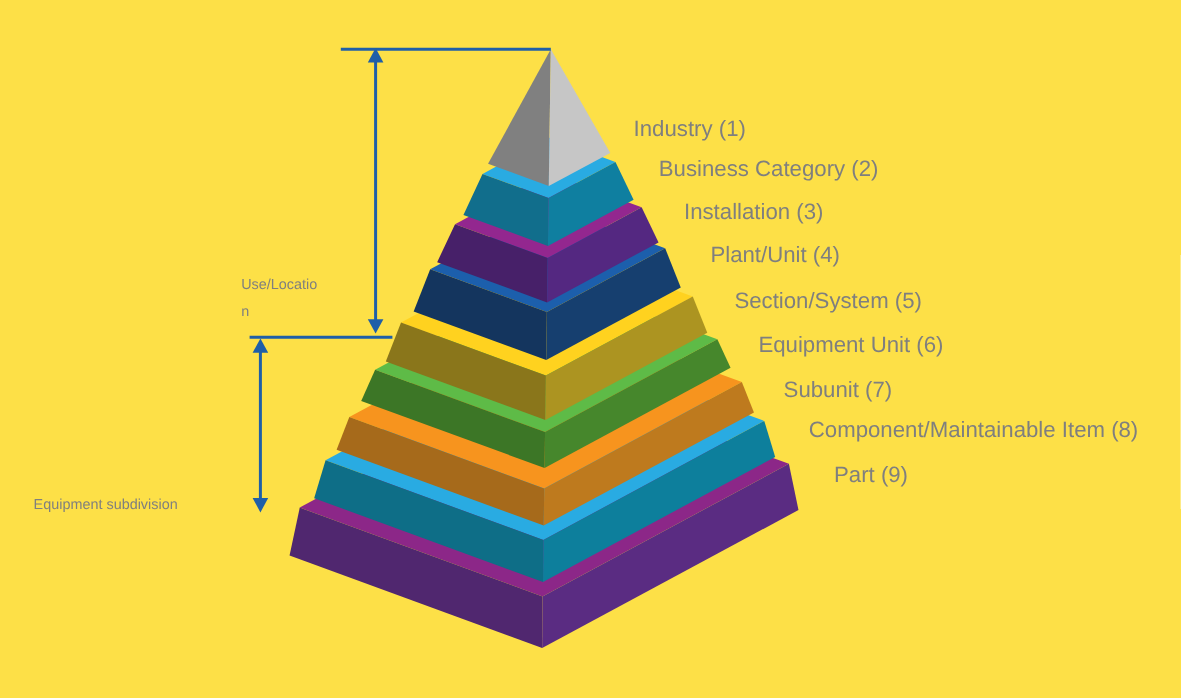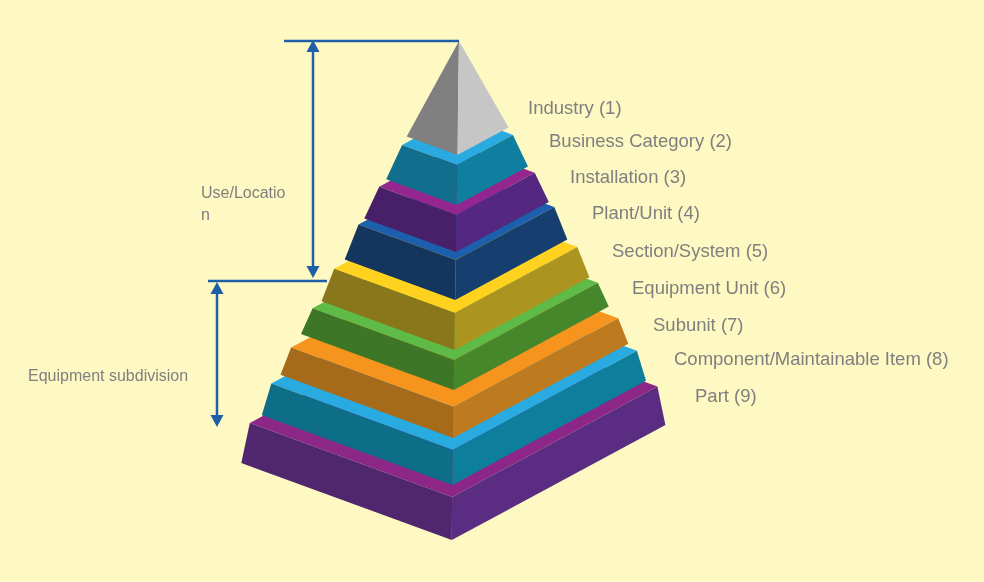--- a/index.html
+++ b/index.html
@@ -1,28 +1,29 @@
 <!DOCTYPE html>
 <html><head>
 <meta charset="utf-8">
 <style>
   html,body{margin:0;padding:0;background:#ffffff;}
   .canvas{
     position:relative;
     width:984px;height:582px;
-    background:#fef9c3;
+    background:#fde047;
     overflow:hidden;
     font-family:"Liberation Sans", sans-serif;
   }
   .canvas svg{position:absolute;left:0;top:0;}
   .ann-text{
     position:absolute;
-    font-size:16px;
+    font-size:12px;
     line-height:22px;
     white-space:nowrap;
+    margin-top:44px;
   }
 </style>
 </head>
 <body>
 
 <div class="canvas">
 
   <svg id="pyramid-svg" width="984" height="582" viewBox="0 0 984 582">
       <polygon points="455.1,312.4 249.8,423.0 452.1,497.0 657.4,386.5" fill="#8C2788"></polygon>
       <polygon points="249.8,423.0 452.1,497.0 451.8,540.0 241.3,463.0" fill="#50276F"></polygon>

